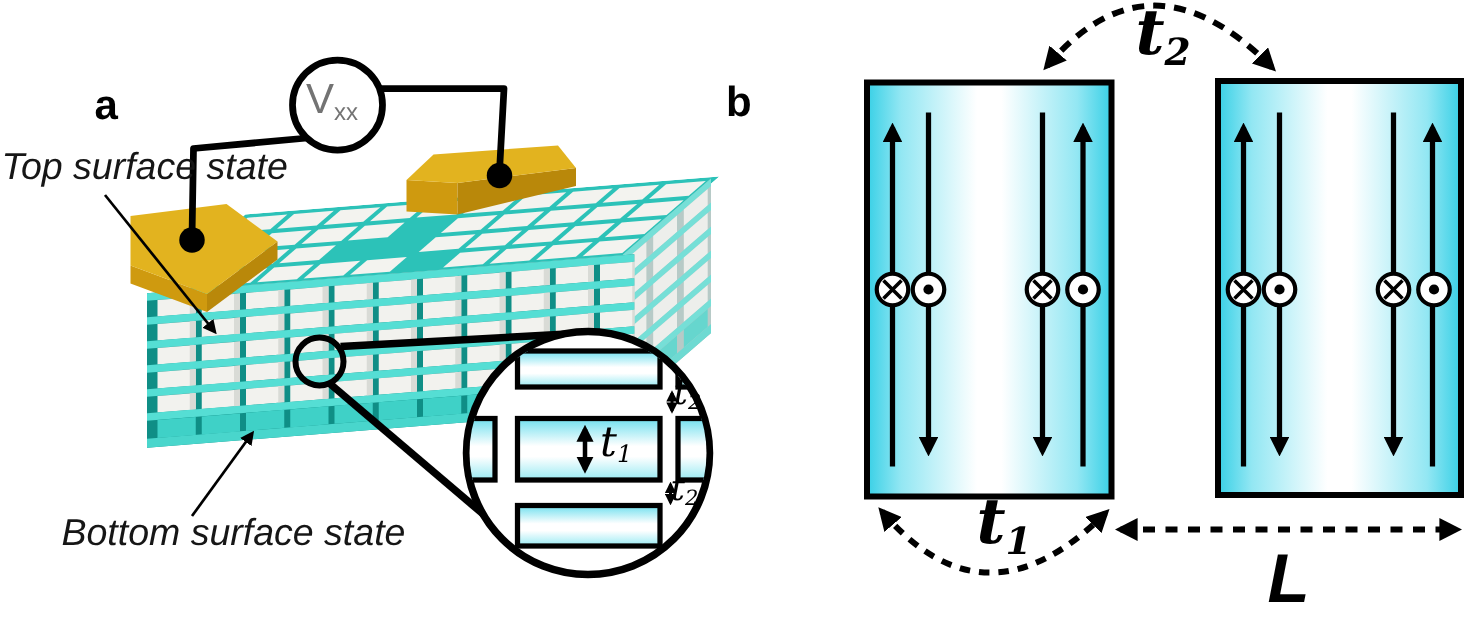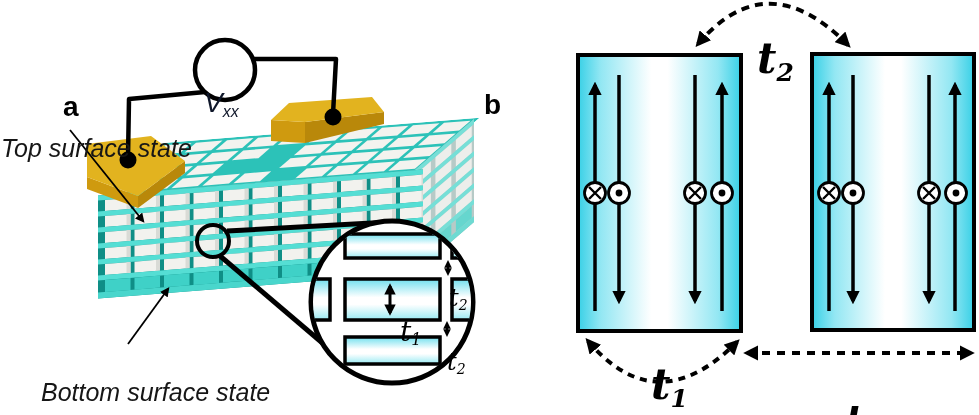--- a/index.html
+++ b/index.html
@@ -1,22 +1,22 @@
 <!DOCTYPE html>
 <html><head>
 <meta charset="utf-8">
 <style>
   html,body{margin:0;padding:0;background:#fff;}
   #canvas{position:relative;width:979px;height:415px;background:#ffffff;overflow:hidden;
           font-family:"Liberation Sans",sans-serif;}
   #fig{position:absolute;left:0;top:0;}
-  .lbl{position:absolute;line-height:1;color:#121212;white-space:nowrap;z-index:5;margin-top:37px;}
+  .lbl{position:absolute;line-height:1;color:#121212;white-space:nowrap;z-index:5;}
   .panel-letter{font-weight:bold;font-size:28px;color:#000;}
   .surface-lbl{font-style:italic;font-size:25px;color:#161616;}
-  .volt-lbl{font-size:28px;color:#0f172a;font-style:italic;}
+  .volt-lbl{font-size:28px;color:#737373;}
   .volt-lbl sub{font-size:16px;vertical-align:-0.30em;}
   .serif-t{font-family:"DejaVu Serif",serif;font-style:italic;color:#000;}
   .big-t{font-size:42px;font-weight:700;}
   .big-t sub{font-size:25px;vertical-align:-0.30em;font-weight:700;}
   .inset-t{font-size:24px;}
   .inset-t sub{font-size:14px;vertical-align:-0.25em;}
   .inset-t1{font-size:28px;}
   .inset-t1 sub{font-size:16px;vertical-align:-0.25em;}
   .len-lbl{font-style:italic;font-weight:600;font-size:46px;color:#000;}
 </style>

